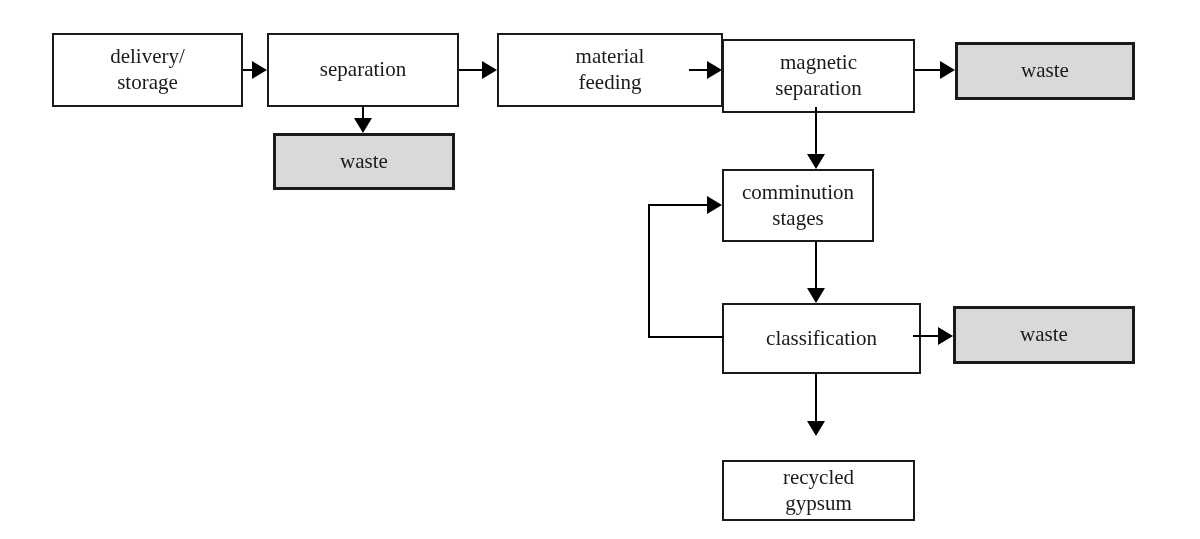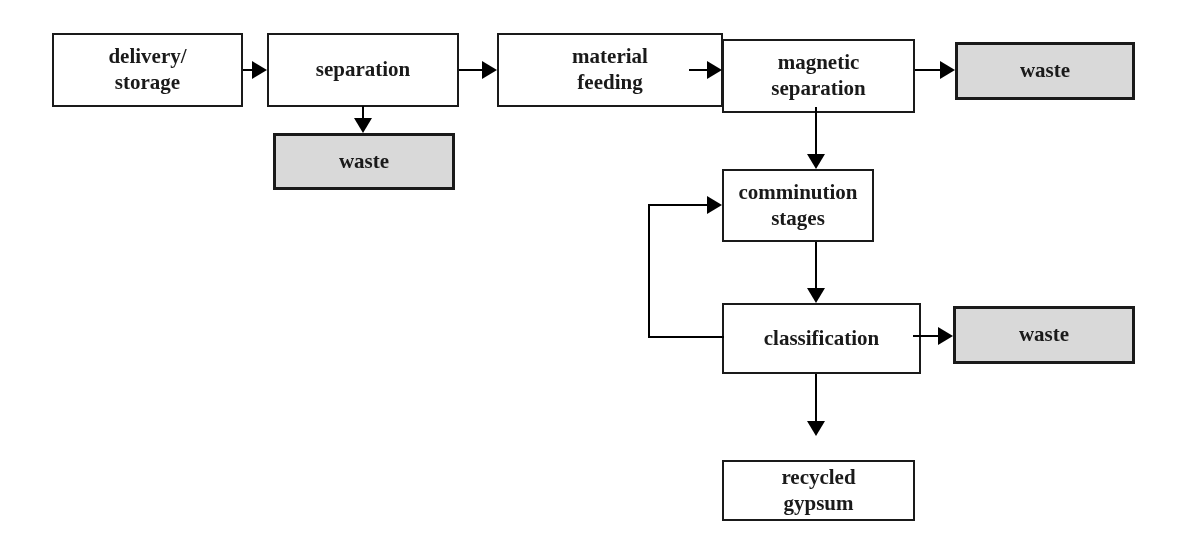--- a/index.html
+++ b/index.html
@@ -7,21 +7,20 @@
     padding: 0;
     background: #ffffff;
   }
   .canvas {
     position: relative;
     width: 1200px;
     height: 539px;
     background: #ffffff;
     font-family: "Liberation Serif", "DejaVu Serif", serif;
     overflow: hidden;
-    font-weight: bold;
   }
   .node {
     position: absolute;
     box-sizing: border-box;
     display: flex;
     align-items: center;
     justify-content: center;
     text-align: center;
     color: #1a1a1a;
     font-size: 21px;

